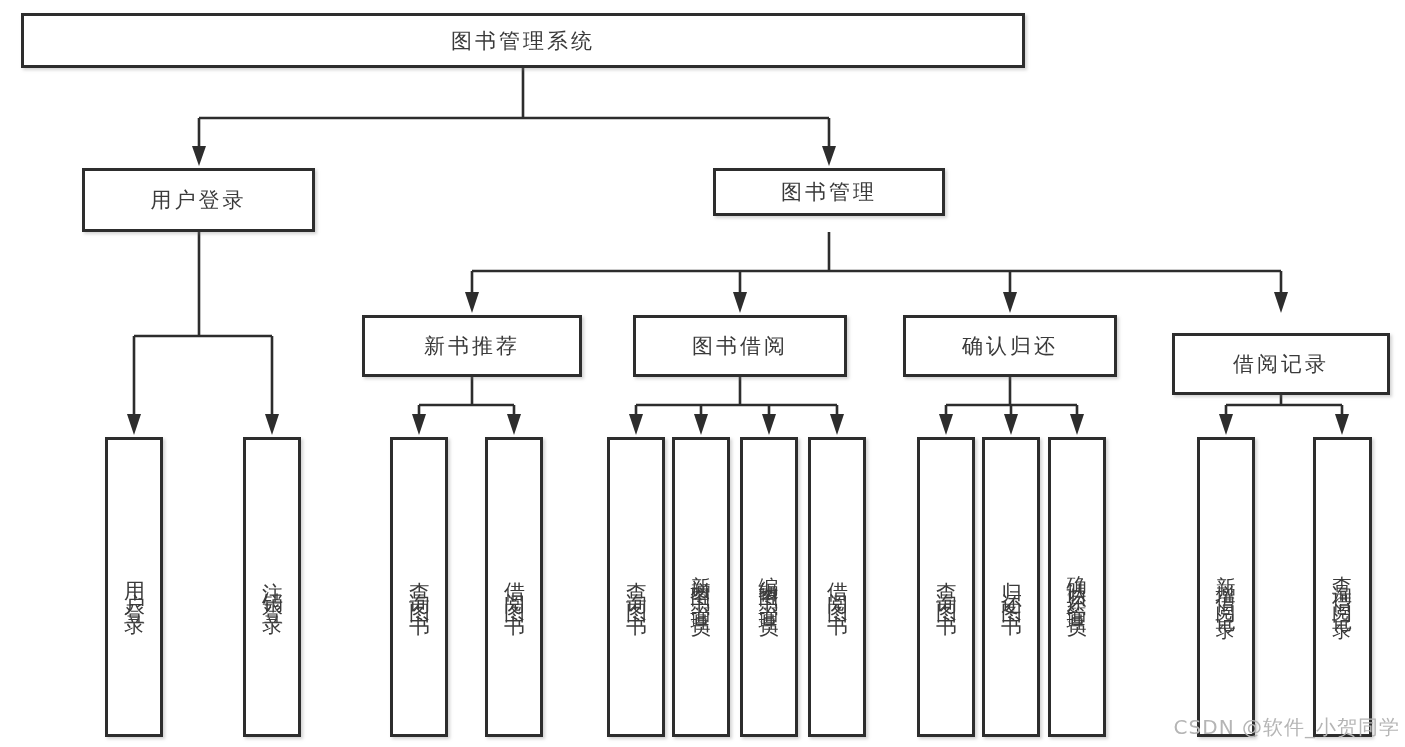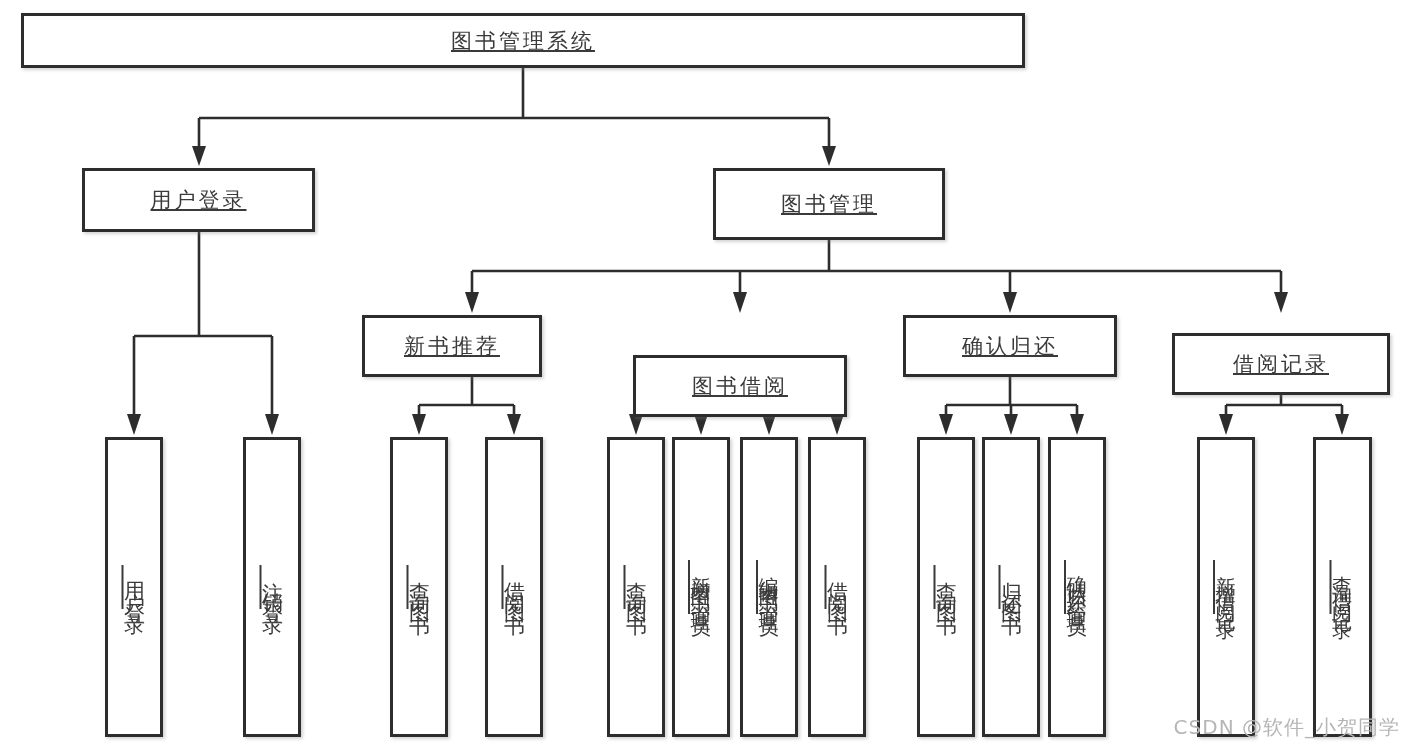--- a/index.html
+++ b/index.html
@@ -25,43 +25,42 @@
   .node {
     position: absolute;
     box-sizing: border-box;
     background: #ffffff;
     border: 3px solid #2d2d2d;
     display: flex;
     align-items: center;
     justify-content: center;
     color: #3a3a3a;
     box-shadow: 2px 2px 3px rgba(130,130,130,0.35);
-    text-decoration: underline;
   }
   .node.h {
     font-size: 21px;
     letter-spacing: 3px;
     white-space: nowrap;
   }
   .node.v span {
     writing-mode: vertical-rl;
     text-orientation: mixed;
     font-size: 21px;
     letter-spacing: 11px;
     line-height: 1;
   }
   .node.v span.sp9 { letter-spacing: 9px; font-size: 20px; }
   .node.v span.sp6 { letter-spacing: 6px; font-size: 20px; }
 
   
   .n-root  { left: 21px;   top: 13px;  width: 1004px; height: 55px; }
   .n-l1a   { left: 82px;   top: 168px; width: 233px;  height: 64px; }
-  .n-l1b   { left: 713px;  top: 168px; width: 232px;  height: 72px; }
-  .n-l2a   { left: 362px;  top: 315px; width: 180px;  height: 62px; }
-  .n-l2b   { left: 633px;  top: 315px; width: 214px;  height: 62px; margin-top: 40px; }
+  .n-l1b   { left: 713px;  top: 168px; width: 232px;  height: 48px; }
+  .n-l2a   { left: 362px;  top: 315px; width: 220px;  height: 62px; }
+  .n-l2b   { left: 633px;  top: 315px; width: 214px;  height: 62px; }
   .n-l2c   { left: 903px;  top: 315px; width: 214px;  height: 62px; }
   .n-l2d   { left: 1172px; top: 333px; width: 218px;  height: 62px; }
   .vbox    { top: 437px;   width: 58px; height: 300px; }
   .n-v1  { left: 105px; }
   .n-v2  { left: 243px; }
   .n-v3  { left: 390px; }
   .n-v4  { left: 485px; }
   .n-v5  { left: 607px; }
   .n-v6  { left: 672px; }
   .n-v7  { left: 740px; }

